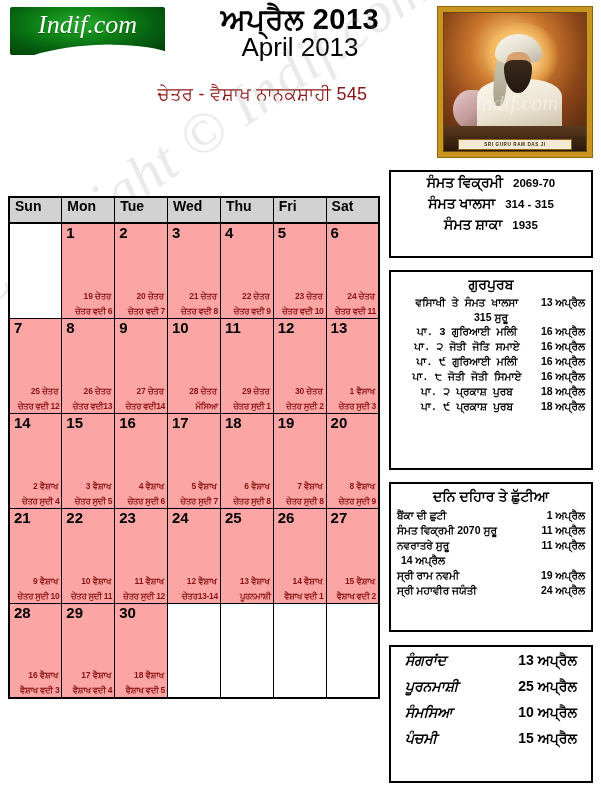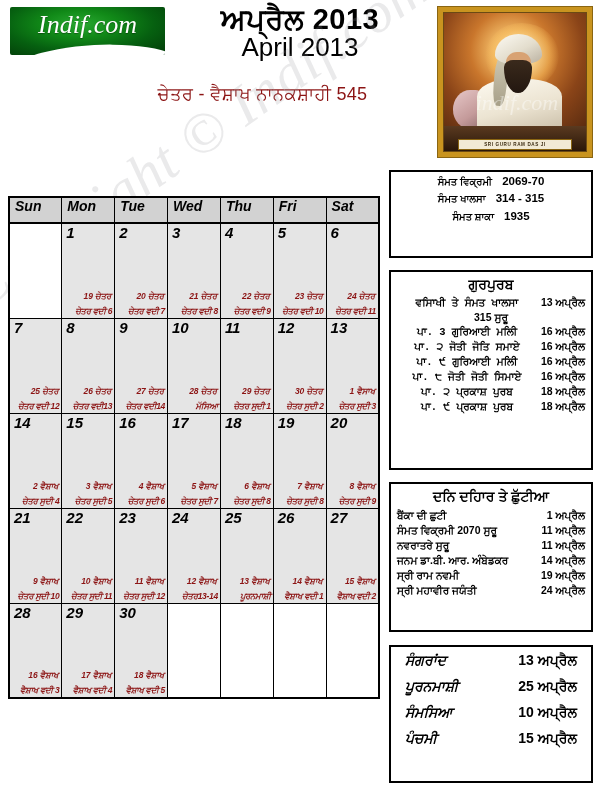--- a/index.html
+++ b/index.html
@@ -189,23 +189,22 @@
   }
 
   
   #calendar {
     position: absolute;
     left: 8px; top: 196px;
     width: 372px;
     border: 2px solid #000;
     border-collapse: collapse;
     table-layout: fixed;
-    background: #e5e5e5;
+    background: #fca5a5;
     z-index: 10;
-    font-style: italic;
   }
   #calendar td, #calendar th {
     border: 1px solid #000;
     padding: 0;
     vertical-align: top;
   }
   #calendar thead th {
     background: #d2d2d2;
     height: 26px;
     font-size: 14px;
@@ -284,21 +283,21 @@
   .row .val {
     flex: 0 0 auto;
     font-size: 10.5px;
     font-weight: bold;
     color: #000;
     padding-left: 4px;
     white-space: nowrap;
   }
   
   #panel-samat .row { justify-content: center; padding-top: 1px; }
-  #panel-samat .lbl { flex: 0 0 auto; font-size: 10px; }
+  #panel-samat .lbl { flex: 0 0 auto; font-size: 14px; }
   #panel-samat .val { padding-left: 10px; font-size: 11.5px; }
 
   #panel-gurpurab .row { line-height: 1.33; }
   #panel-gurpurab .row .lbl { text-align: center; font-family: Liberation Mono, monospace; }
   .center-row {
     text-align: center;
     font-size: 10.5px;
     font-weight: bold;
     color: #000;
     line-height: 1.33;
@@ -586,21 +585,20 @@
         </div>
         <div class="row">
           <span class="lbl">ਸੰਮਤ ਵਿਕ੍ਰਮੀ 2070 ਸੁਰੂ</span>
           <span class="val">11 ਅਪ੍ਰੈਲ</span>
         </div>
         <div class="row">
           <span class="lbl">ਨਵਰਾਤਰੇ ਸੁਰੂ</span>
           <span class="val">11 ਅਪ੍ਰੈਲ</span>
         </div>
         <div class="row">
-          <span class="lbl">ਜਨਮ ਡਾ.ਬੀ. ਆਰ. ਅੰਬੇਡਕਰ</span>
           <span class="val">14 ਅਪ੍ਰੈਲ</span>
         </div>
         <div class="row">
           <span class="lbl">ਸ੍ਰੀ ਰਾਮ ਨਵਮੀ</span>
           <span class="val">19 ਅਪ੍ਰੈਲ</span>
         </div>
         <div class="row">
           <span class="lbl">ਸ੍ਰੀ ਮਹਾਵੀਰ ਜਯੰਤੀ</span>
           <span class="val">24 ਅਪ੍ਰੈਲ</span>
         </div>

